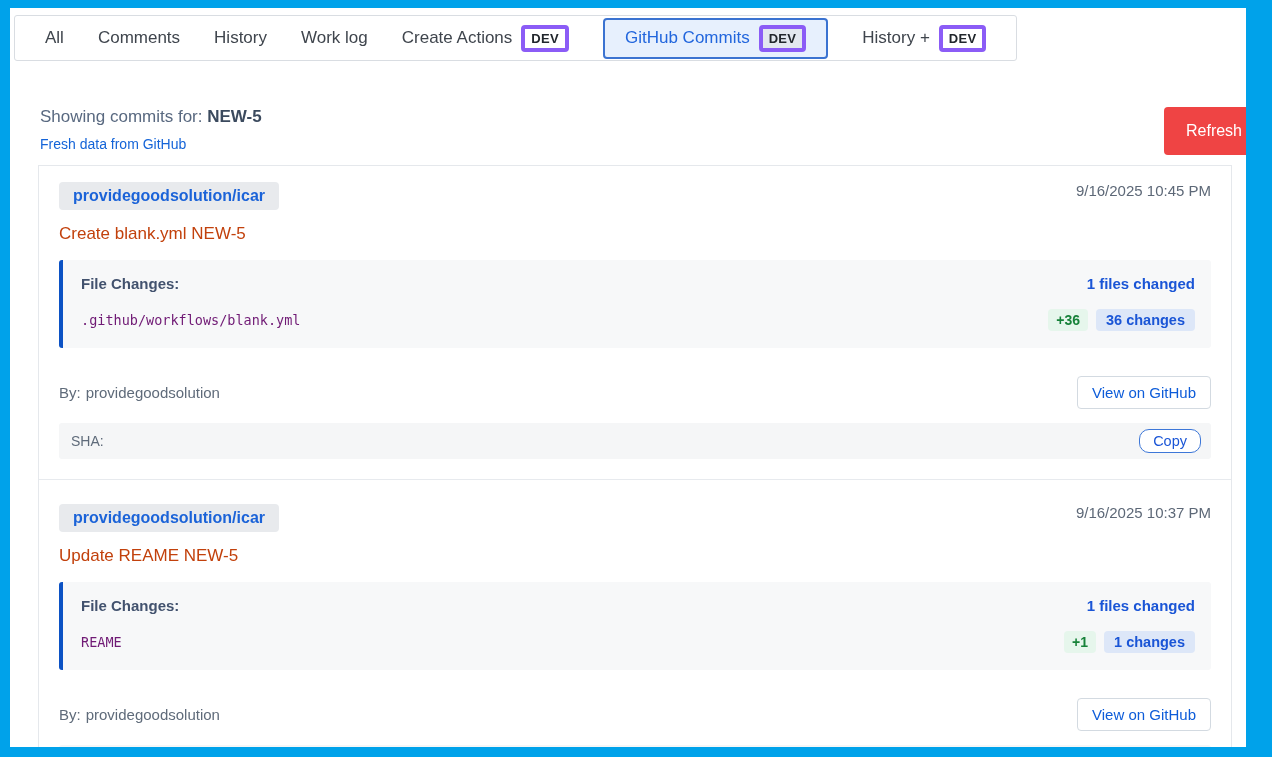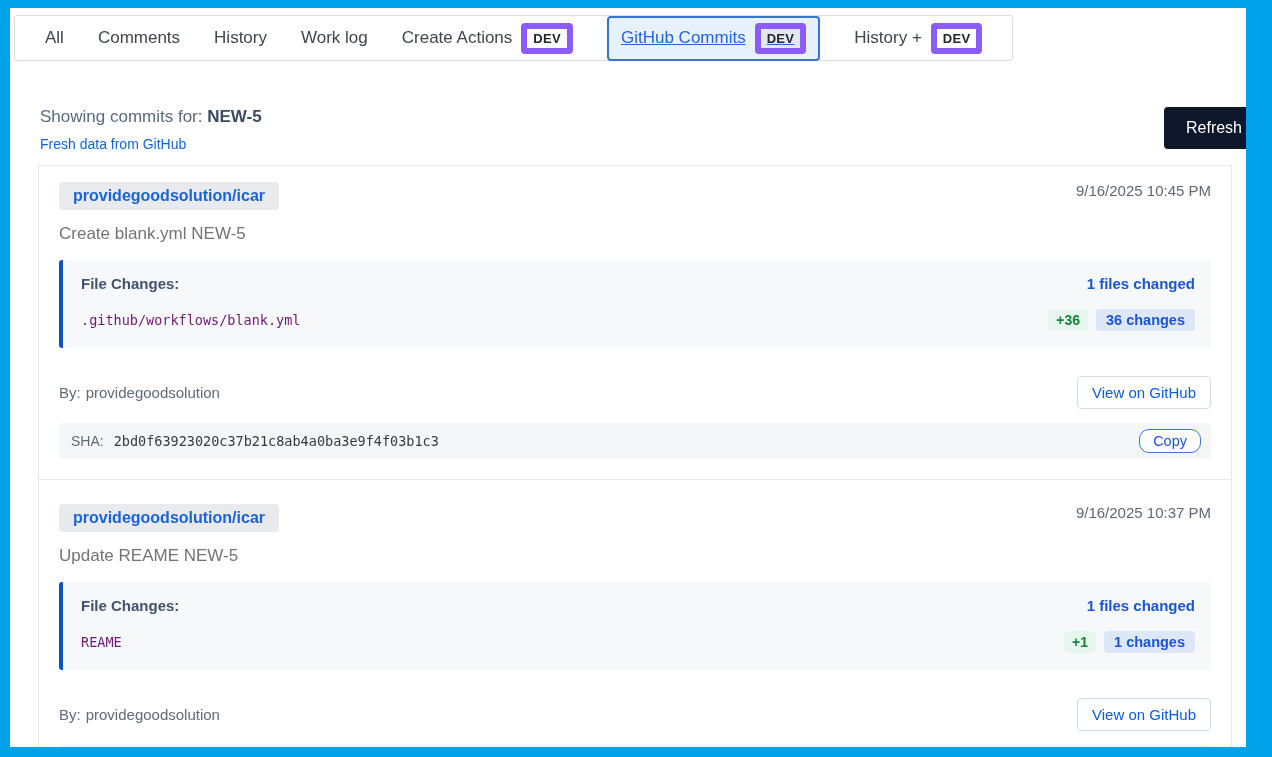--- a/index.html
+++ b/index.html
@@ -14,56 +14,56 @@
 
   
   .tabbar {
     display:inline-flex; align-items:center; gap:34px;
     margin:7px 0 0 4px; height:46px; padding:0 30px;
     border:1px solid #d9dde2; border-radius:3px; background:#fff;
   }
   .tab { display:flex; align-items:center; gap:9px; font-size:17px; color:#3f454d; cursor:pointer; white-space:nowrap; }
   .tab.selected {
     background:#e7f0fd; border:2px solid #3b73d1; border-radius:4px;
-    padding:5px 12px; color:#2266dd;text-decoration:underline;
+    padding:5px 20px; color:#2266dd;
   }
   .dev-badge {
     font-size:13px; font-weight:700; color:#21262c; letter-spacing:.3px;
-    border:6px solid #8b5cf6; border-radius:4px; padding:1px 6px; background:#fff; line-height:17px;
+    border:4px solid #8b5cf6; border-radius:4px; padding:1px 6px; background:#fff; line-height:17px;
   }
   .tab.selected .dev-badge { background:#e3e8ef; }
 
   
   .content-header { margin:46px 30px 0 30px; }
   .showing-line { font-size:17px; color:#596980; }
   .issue-key { font-weight:700; color:#3b4a5e; }
   .fresh-link { display:inline-block; margin-top:9px; font-size:14px; color:#1464d8; text-decoration:none; cursor:pointer; }
   .refresh-btn {
-    position:absolute; left:1154px; top:99px; width:100px; height:42px;
-    background:#0f172a; color:#fff; border:none; border-radius:4px;
+    position:absolute; left:1154px; top:99px; width:100px; height:48px;
+    background:#ef4444; color:#fff; border:none; border-radius:4px;
     font-size:16px; font-family:"Liberation Sans", sans-serif; cursor:pointer;
   }
 
   
   .commits-card {
     margin:12px 14px 0 28px;
     border:1px solid #e5e8ec; border-bottom:none;
     min-height:600px; background:#fff;
   }
   .commit { padding:16px 20px 20px 20px; }
   .commit + .commit { border-top:1px solid #e7eaee; padding-top:24px; }
 
   .commit-head { display:flex; align-items:flex-start; justify-content:space-between; }
   .repo-badge {
     display:inline-block; background:#e8eaed; border-radius:4px;
     padding:5px 14px; font-size:16px; font-weight:700; color:#1b63d8; cursor:pointer;
   }
   .commit-date { font-size:15px; color:#5d6877; }
 
-  .commit-title { margin-top:14px; font-size:17px; color:#737373; }
+  .commit-title { margin-top:14px; font-size:17px; color:#c2410c; }
 
   .file-box {
     margin-top:16px; background:#f7f8f9; border-left:4px solid #0c52c4;
     border-radius:3px; padding:15px 16px 17px 18px;
   }
   .file-box-head { display:flex; align-items:center; justify-content:space-between; }
   .file-changes-label { font-size:15px; font-weight:700; color:#42526e; }
   .files-changed { font-size:15px; font-weight:700; color:#1a55d6; }
   .file-row { margin-top:17px; display:flex; align-items:center; justify-content:space-between; }
   .file-path { font-family:"DejaVu Sans Mono", monospace; font-size:13.5px; color:#701a75; }
@@ -161,21 +161,20 @@
       <div class="by-row">
         <span class="by-text">
           <span>By:</span>
           <span>providegoodsolution</span>
         </span>
         <button class="view-github-btn">View on GitHub</button>
       </div>
 
       <div class="sha-row">
         <span class="sha-label">SHA:</span>
-        <span class="sha-value">2bd0f63923020c37b21c8ab4a0ba3e9f4f03b1c3</span>
         <button class="copy-btn">Copy</button>
       </div>
     </section>
 
     <section class="commit">
       <div class="commit-head">
         <span class="repo-badge">providegoodsolution/icar</span>
         <span class="commit-date">9/16/2025 10:37 PM</span>
       </div>
       <div class="commit-title">Update REAME NEW-5</div>

